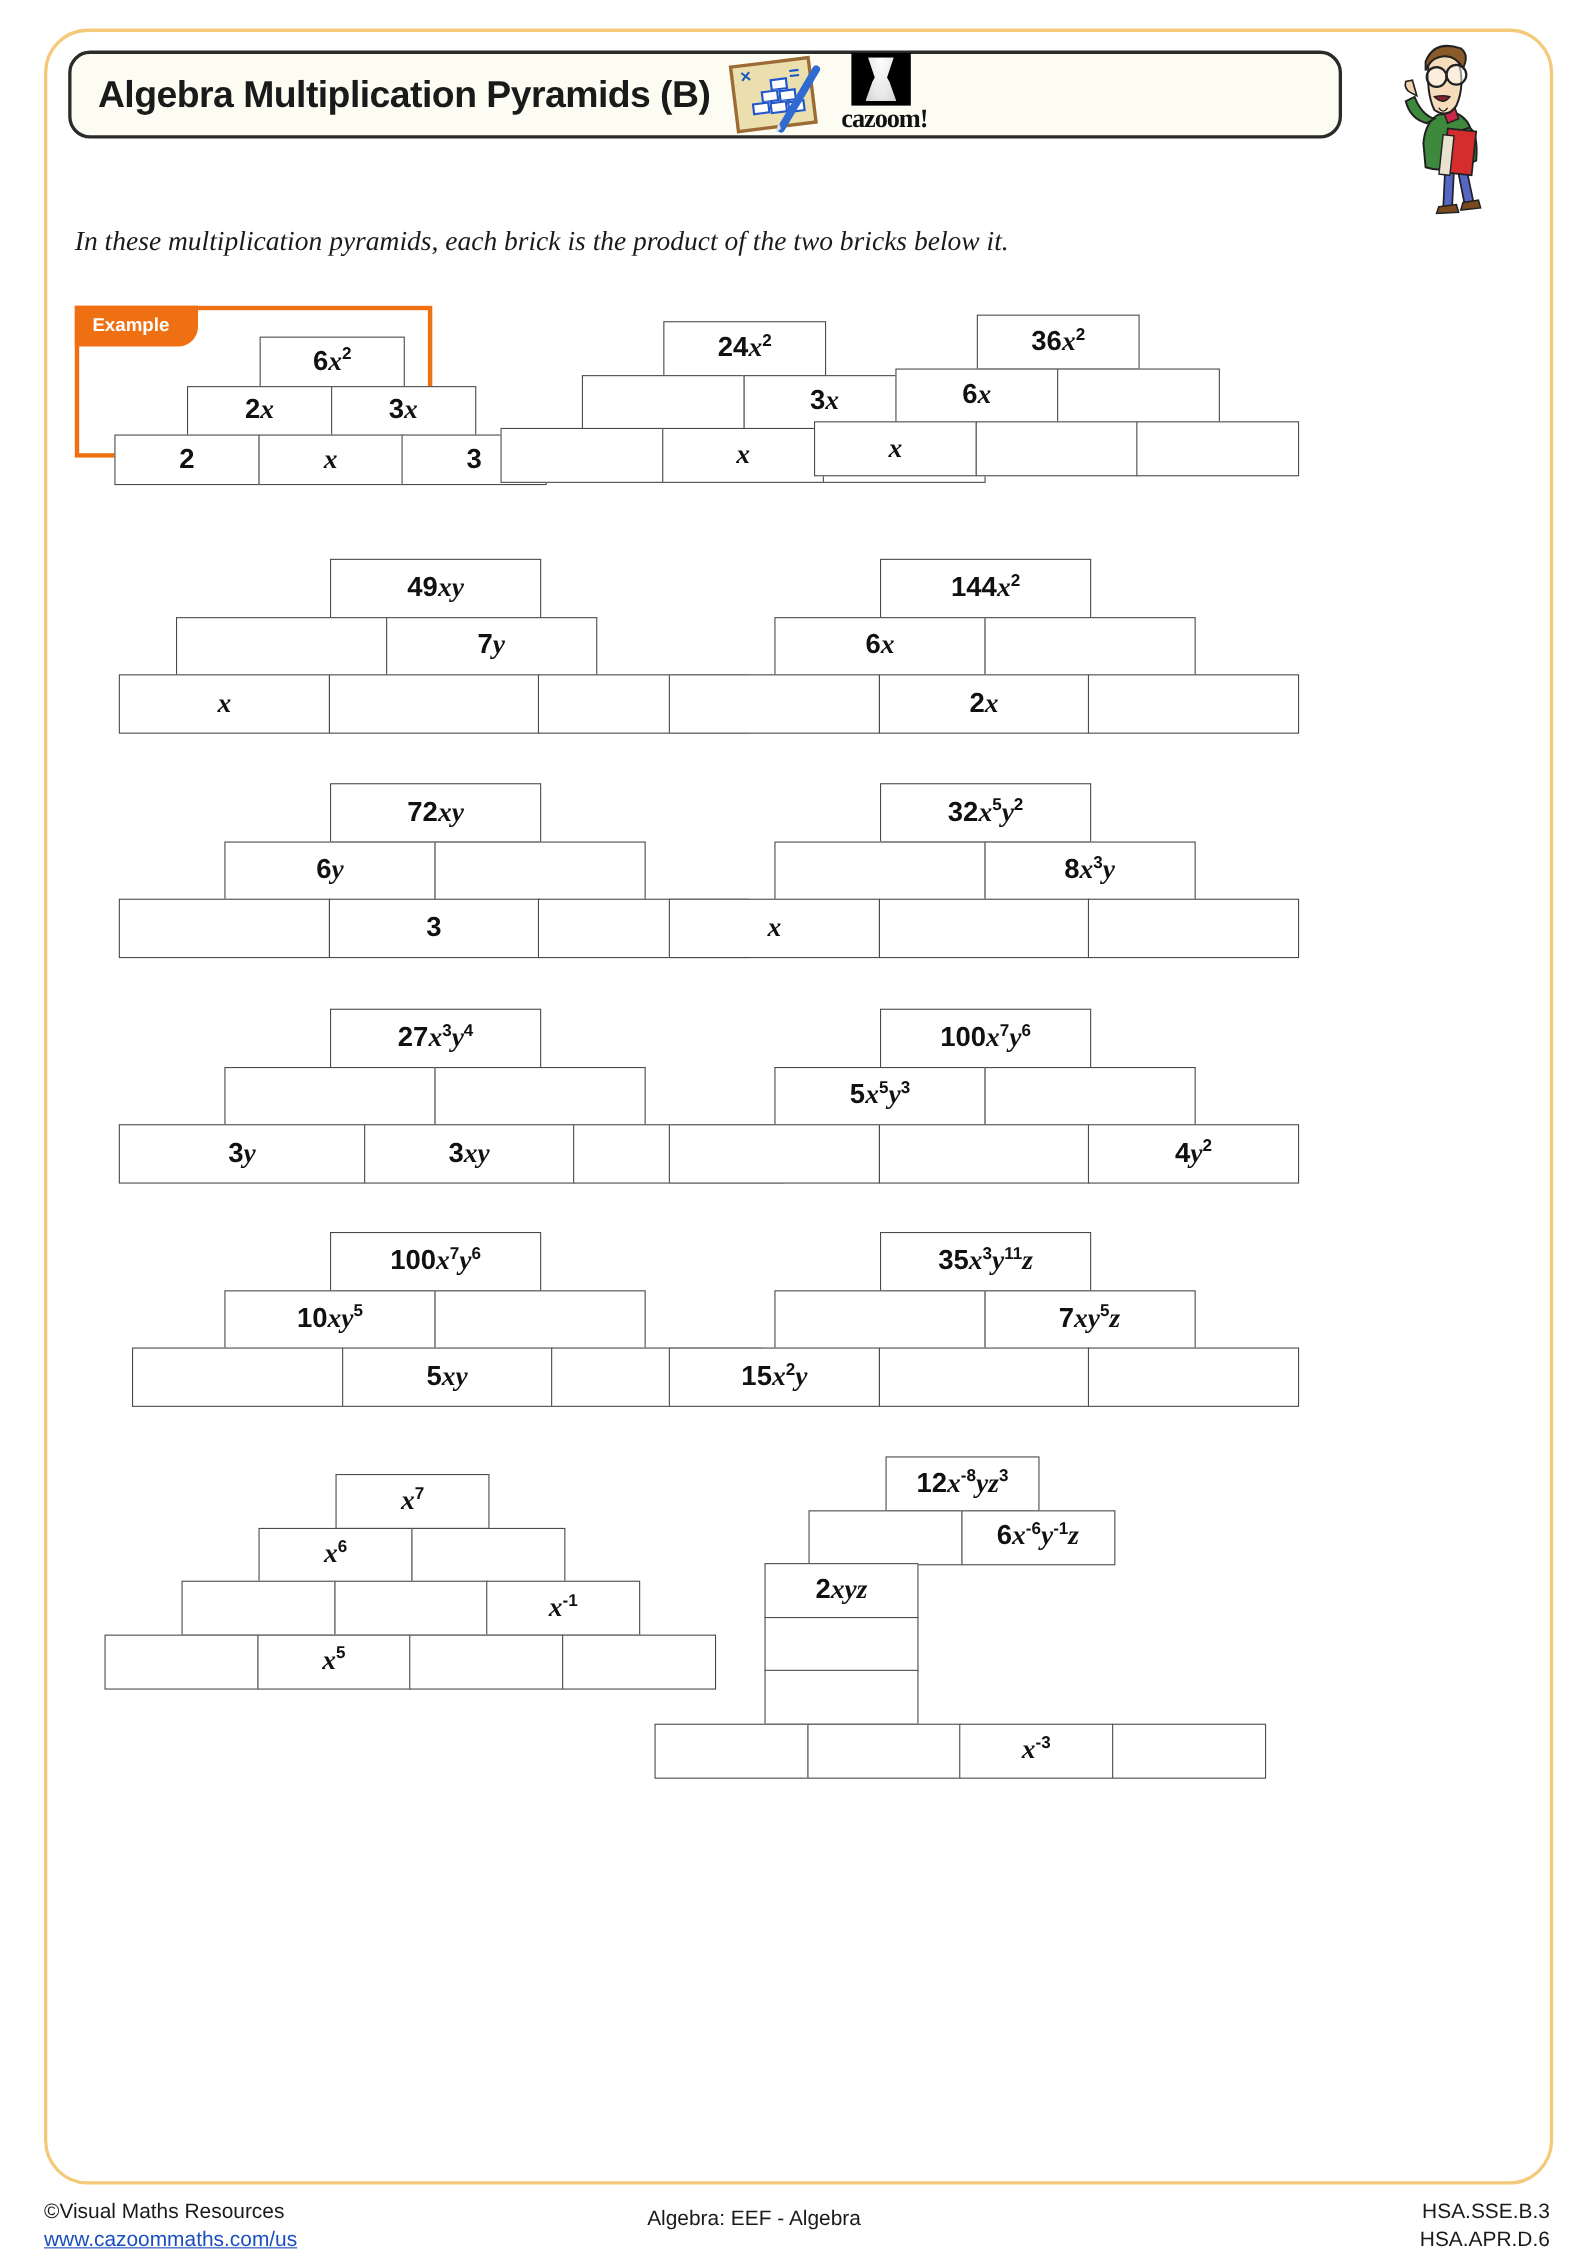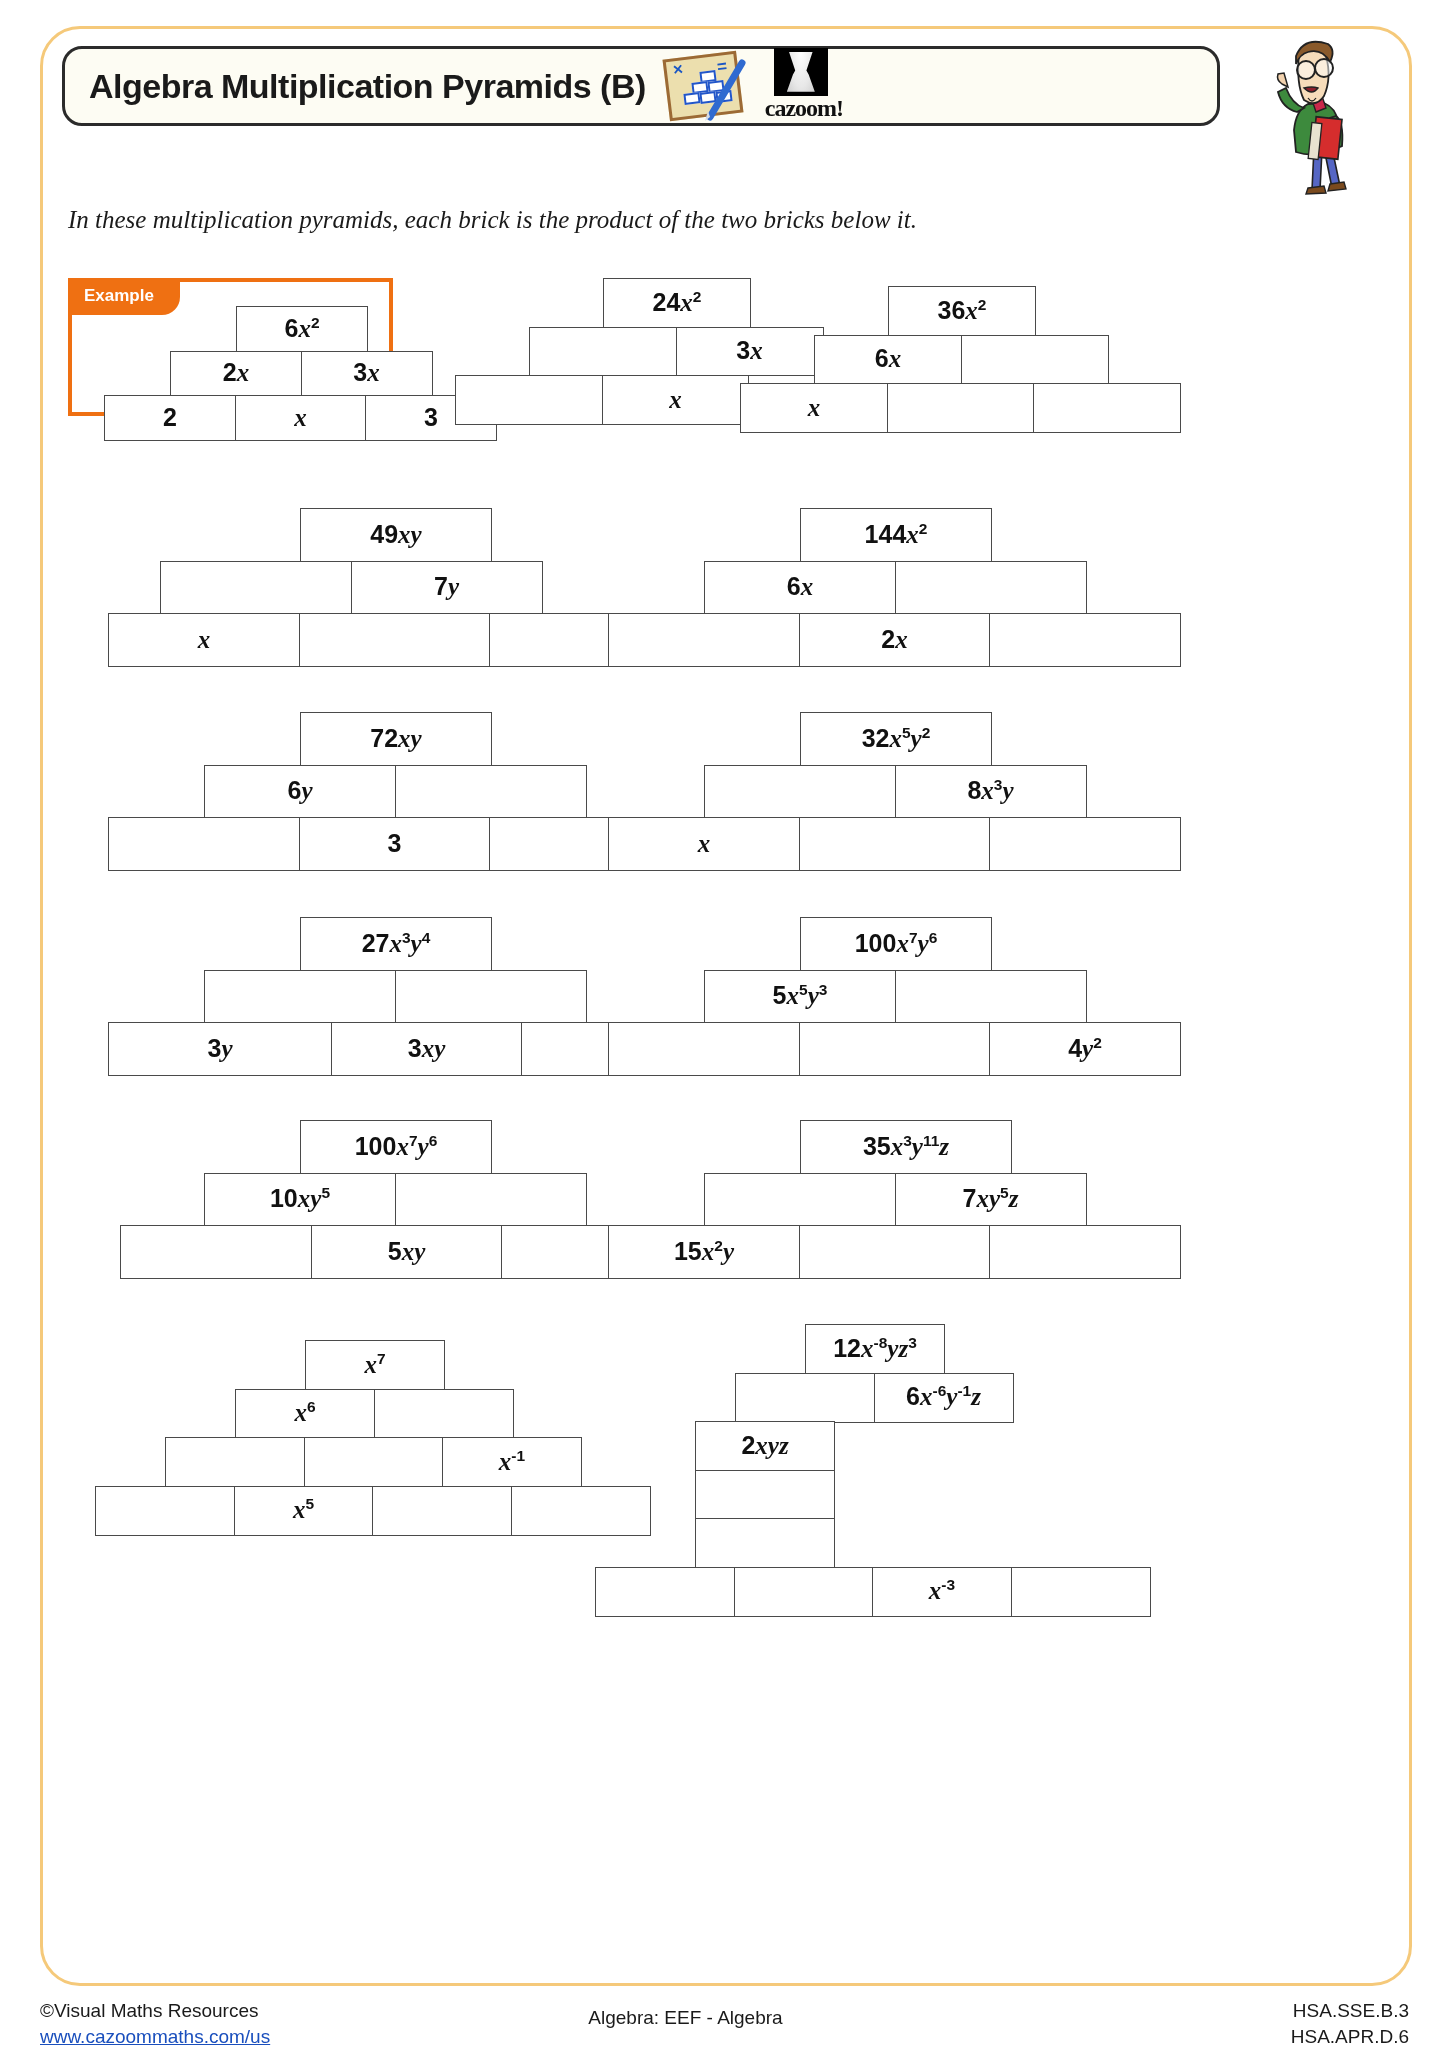--- a/index.html
+++ b/index.html
@@ -246,21 +246,21 @@
             <span class="lbl">2</span>
           </div>
           <div class="brick" style="width: 132px; height: 46px;">
             <span class="lbl"><i>x</i></span>
           </div>
           <div class="brick" style="width: 132px; height: 46px;">
             <span class="lbl">3</span>
           </div>
         </div>
       </div>
-      <div class="pyramid" style="left: 455px; top: 278px;">
+      <div class="pyramid" style="left: 455px; top: 292px;">
         <div class="prow" style="margin-left: 148px;">
           <div class="brick" style="width: 148px; height: 50px;">
             <span class="lbl">24<i>x</i><sup>2</sup></span>
           </div>
         </div>
         <div class="prow" style="margin-left: 74px;">
           <div class="brick" style="width: 148px; height: 50px;"></div>
           <div class="brick" style="width: 148px; height: 50px;">
             <span class="lbl">3<i>x</i></span>
           </div>
@@ -428,21 +428,21 @@
         <div class="prow" style="margin-left: 0px; padding-left: 12px;">
           <div class="brick" style="width: 192px; height: 54px;"></div>
           <div class="brick" style="width: 192px; height: 54px;">
             <span class="lbl">5<i>x</i><i>y</i></span>
           </div>
           <div class="brick" style="width: 192px; height: 54px;"></div>
         </div>
       </div>
       <div class="pyramid" style="left: 608px; top: 1120px;">
         <div class="prow" style="margin-left: 192px;">
-          <div class="brick" style="width: 212px; height: 54px;">
+          <div class="brick" style="width: 192px; height: 54px;">
             <span class="lbl">35<i>x</i><sup>3</sup><i>y</i><sup>11</sup><i>z</i></span>
           </div>
         </div>
         <div class="prow" style="margin-left: 96px;">
           <div class="brick" style="width: 192px; height: 54px;"></div>
           <div class="brick" style="width: 192px; height: 54px;">
             <span class="lbl">7<i>x</i><i>y</i><sup>5</sup><i>z</i></span>
           </div>
         </div>
         <div class="prow" style="margin-left: 0px;">

